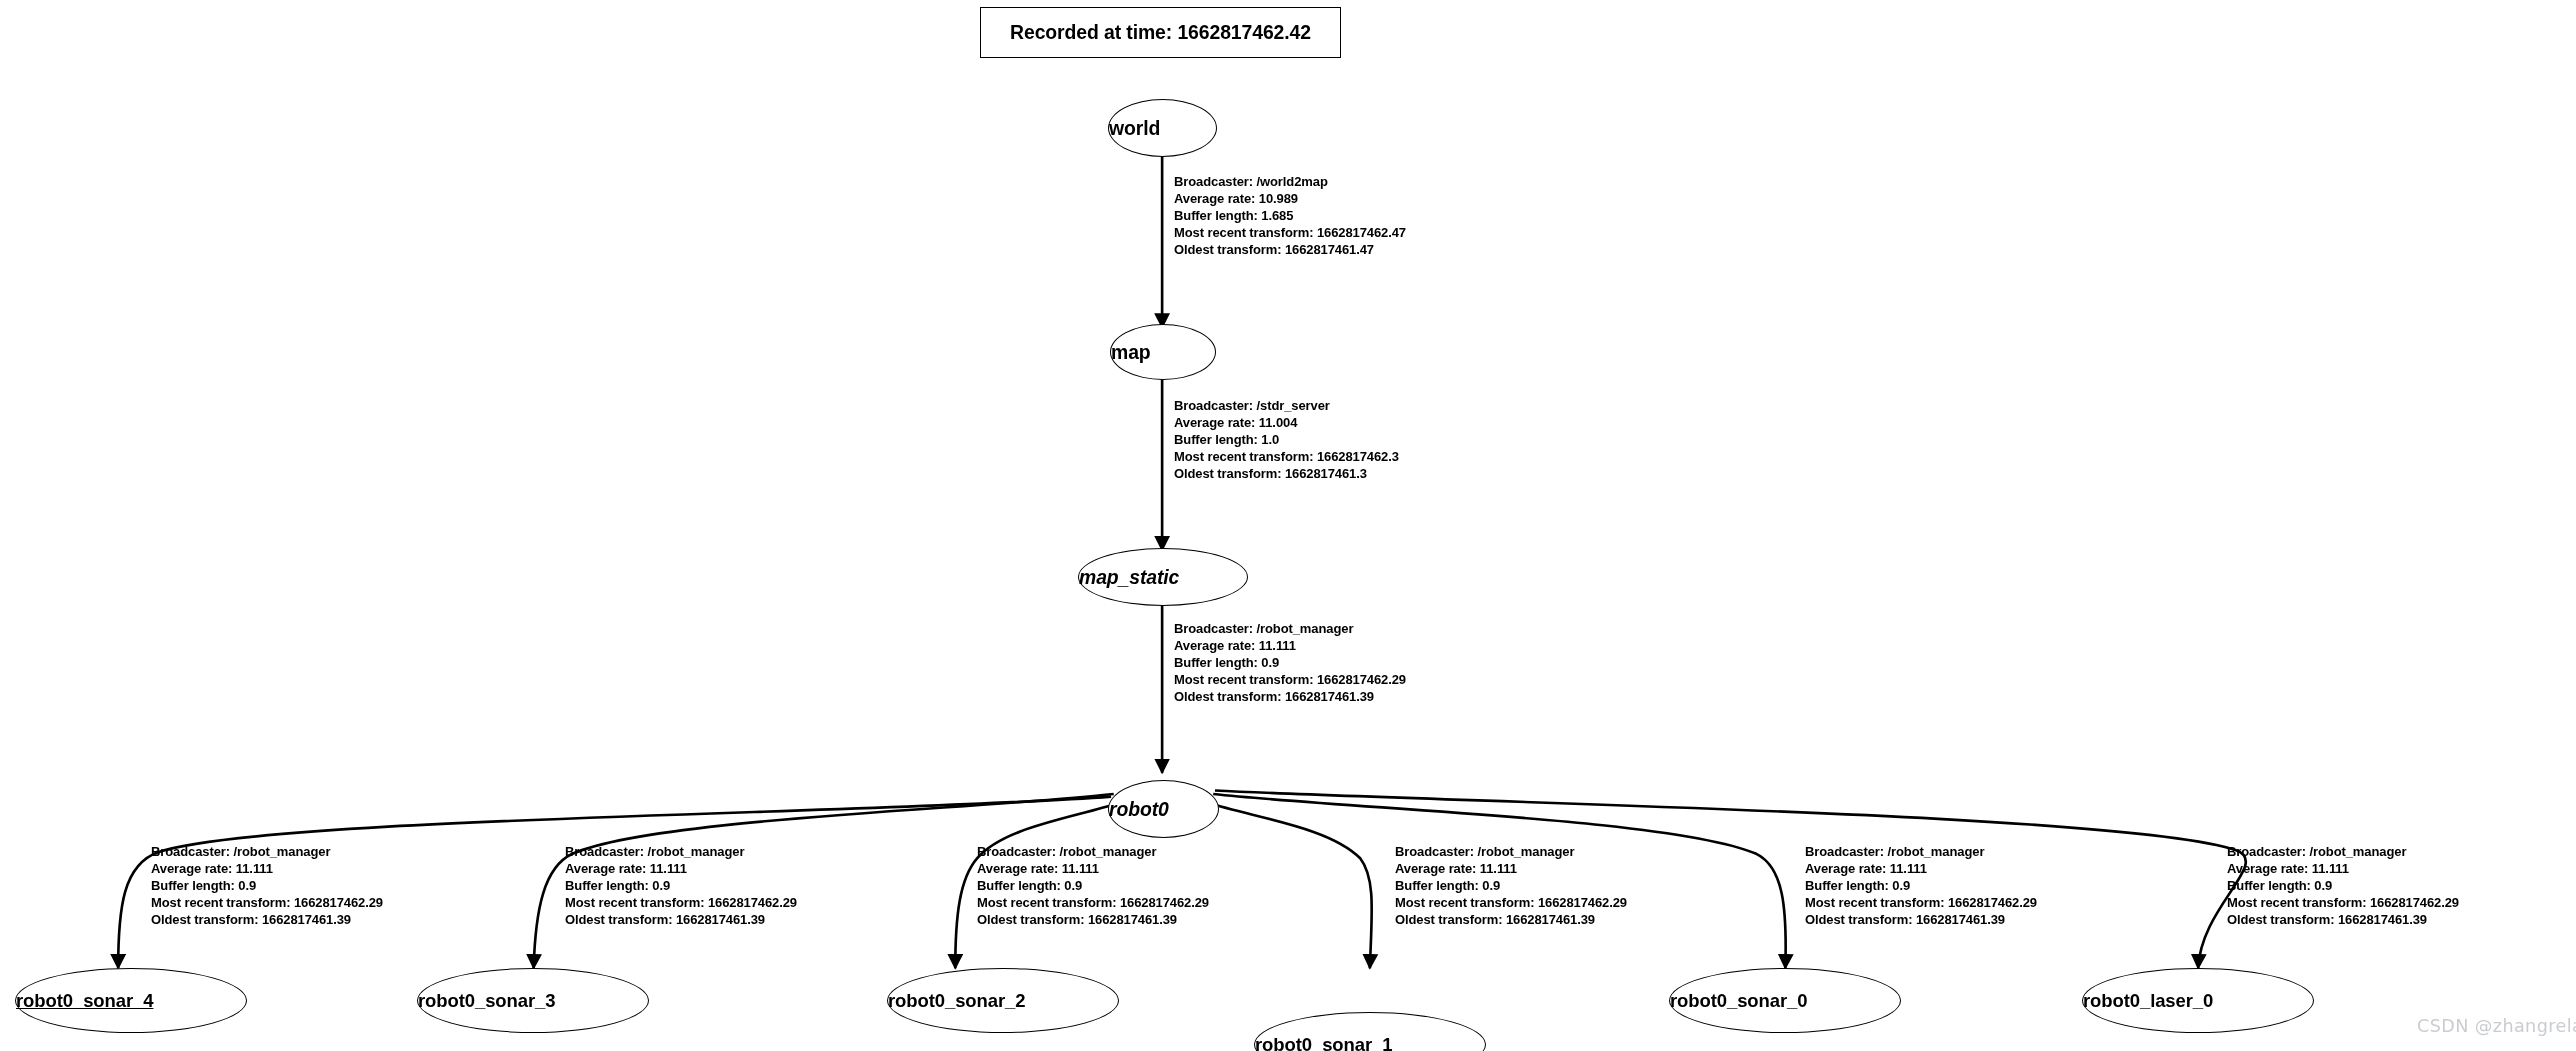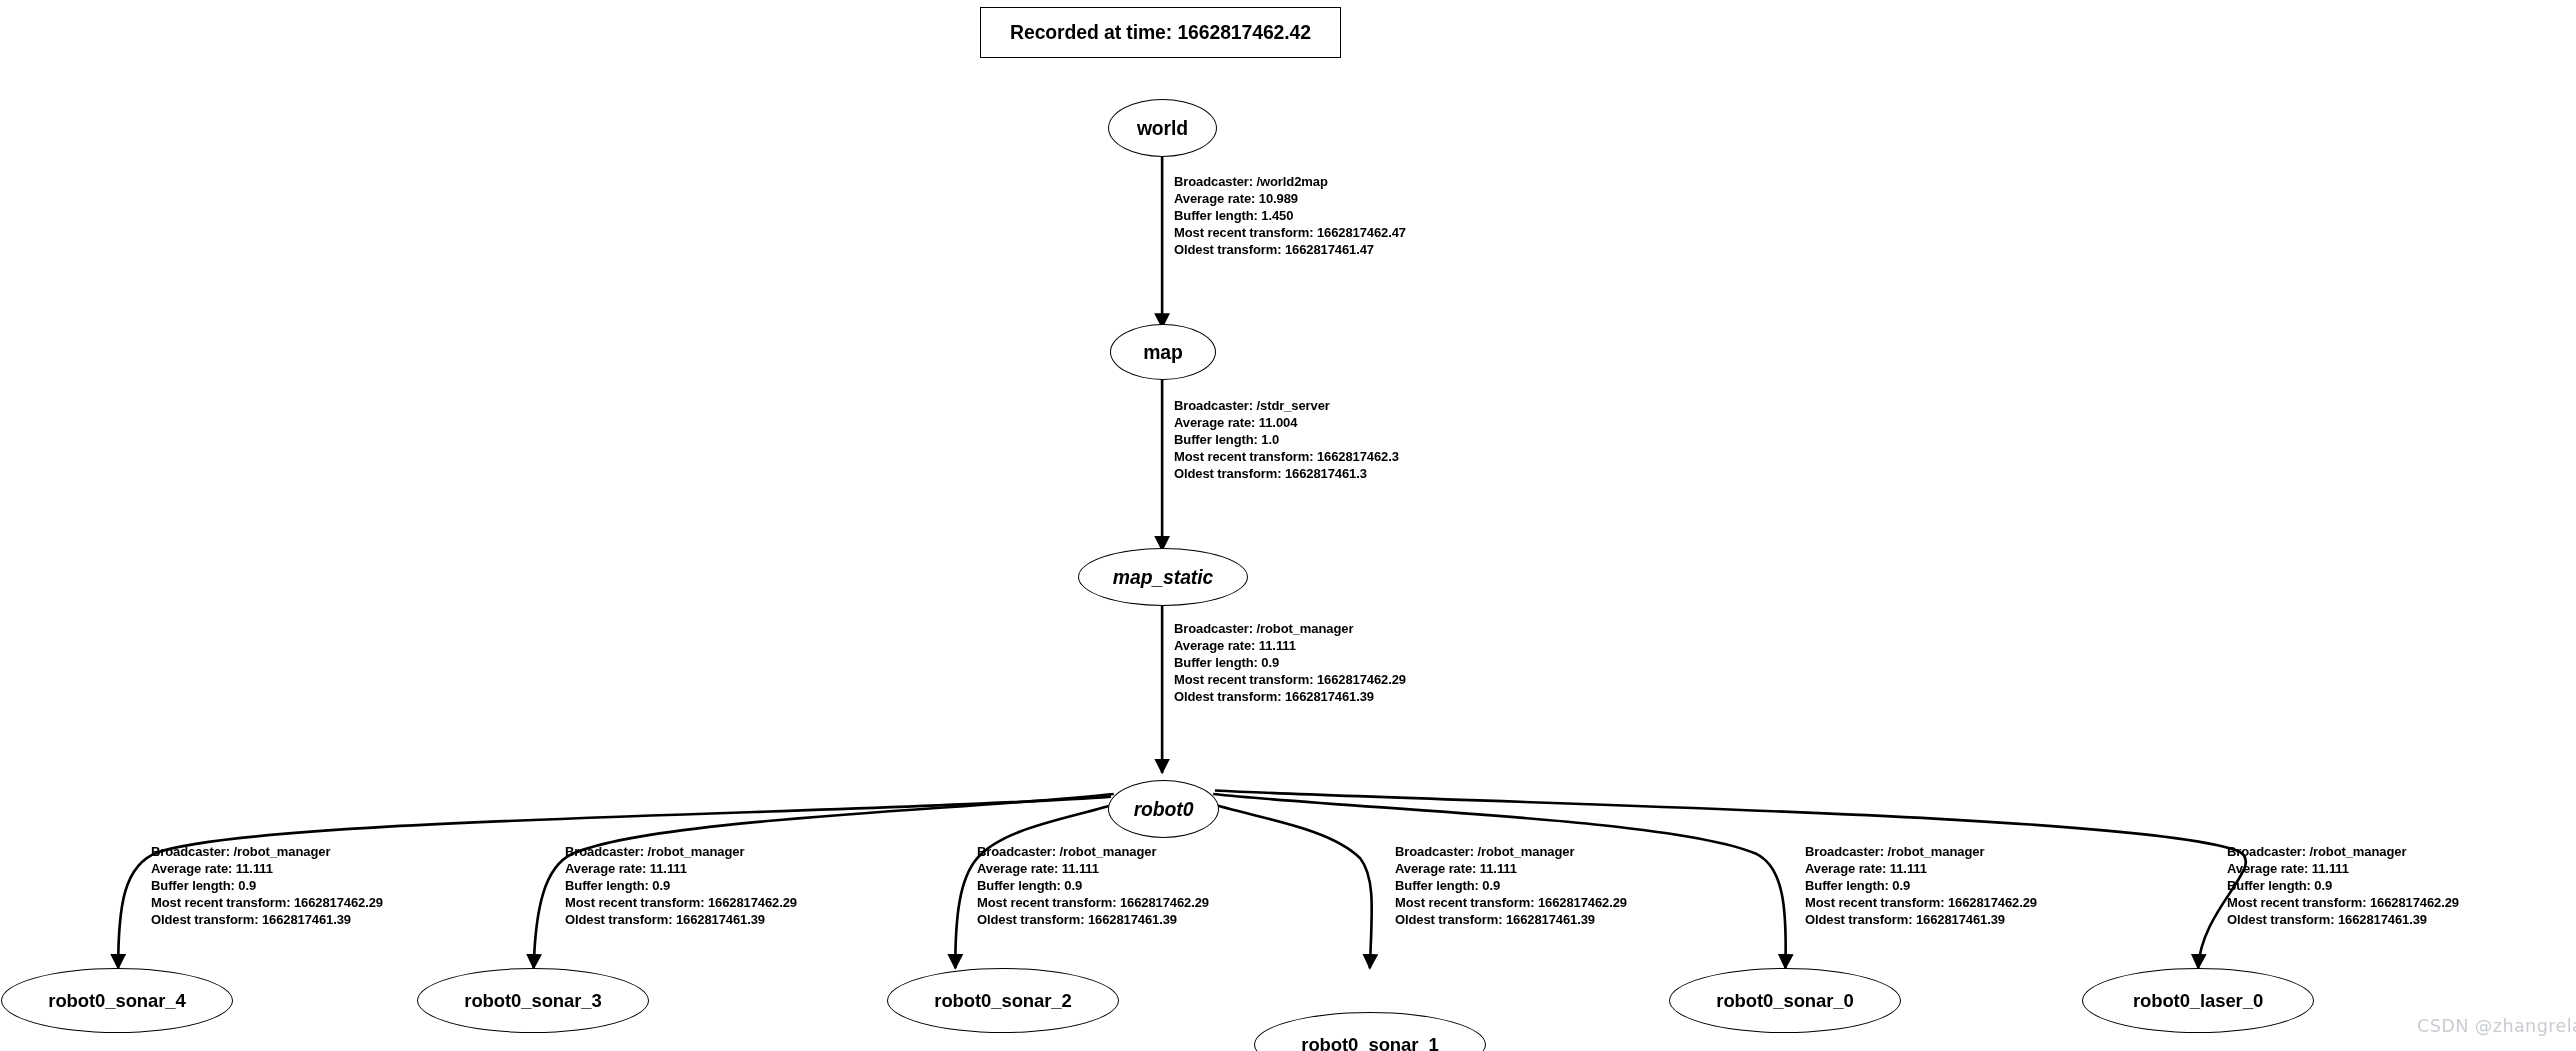--- a/index.html
+++ b/index.html
@@ -43,21 +43,20 @@
   }
   
   .node {
     position: absolute;
     box-sizing: border-box;
     border: 1.8px solid #000000;
     border-radius: 50%;
     background: #ffffff;
     display: flex;
     align-items: center;
-    justify-content: center;
     font-size: 19.4px;
     font-weight: bold;
     color: #000000;
     white-space: nowrap;
     letter-spacing: -0.1px;
     z-index: 3;
   }
   .node.leaf {
     font-size: 18.5px;
   }
@@ -124,21 +123,21 @@
   </div>
 
   <div class="node" style="left:1078px; top:548px; width:170px; height:58px;font-style:italic;">
     <span>map_static</span>
   </div>
 
   <div class="node" style="left:1108px; top:780px; width:111px; height:58px;font-style:italic;">
     <span>robot0</span>
   </div>
 
-  <div class="node leaf" style="left:1px; top:968px; width:232px; height:65px;">
+  <div class="node leaf" style="left:15px; top:968px; width:232px; height:65px;text-decoration:underline;">
     <span>robot0_sonar_4</span>
   </div>
 
   <div class="node leaf" style="left:417px; top:968px; width:232px; height:65px;">
     <span>robot0_sonar_3</span>
   </div>
 
   <div class="node leaf" style="left:887px; top:968px; width:232px; height:65px;">
     <span>robot0_sonar_2</span>
   </div>
@@ -151,21 +150,21 @@
     <span>robot0_sonar_0</span>
   </div>
 
   <div class="node leaf" style="left:2082px; top:968px; width:232px; height:65px;">
     <span>robot0_laser_0</span>
   </div>
 
   <div class="edge-label" style="left:1174px; top:174px;">
     <span class="ln">Broadcaster: /world2map</span>
     <span class="ln">Average rate: 10.989</span>
-    <span class="ln">Buffer length: 1.450</span>
+    <span class="ln">Buffer length: 1.685</span>
     <span class="ln">Most recent transform: 1662817462.47</span>
     <span class="ln">Oldest transform: 1662817461.47</span>
   </div>
 
   <div class="edge-label" style="left:1174px; top:398px;">
     <span class="ln">Broadcaster: /stdr_server</span>
     <span class="ln">Average rate: 11.004</span>
     <span class="ln">Buffer length: 1.0</span>
     <span class="ln">Most recent transform: 1662817462.3</span>
     <span class="ln">Oldest transform: 1662817461.3</span>

